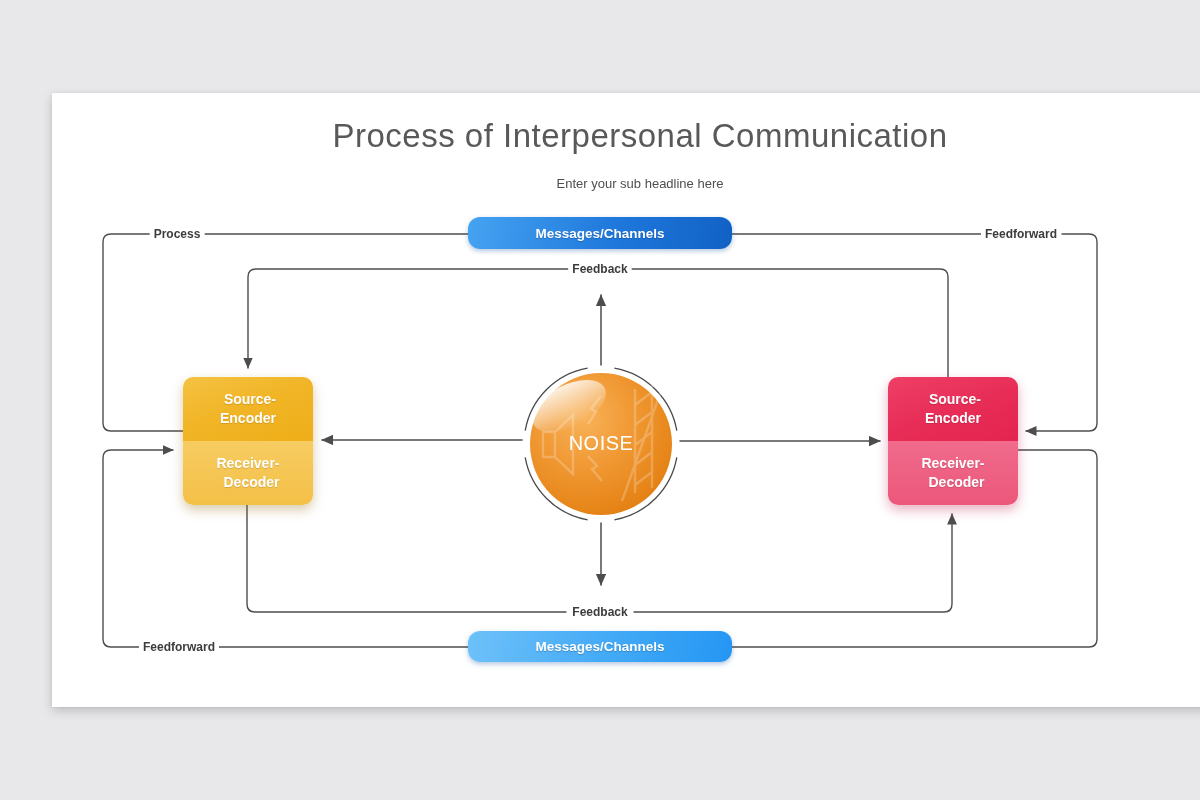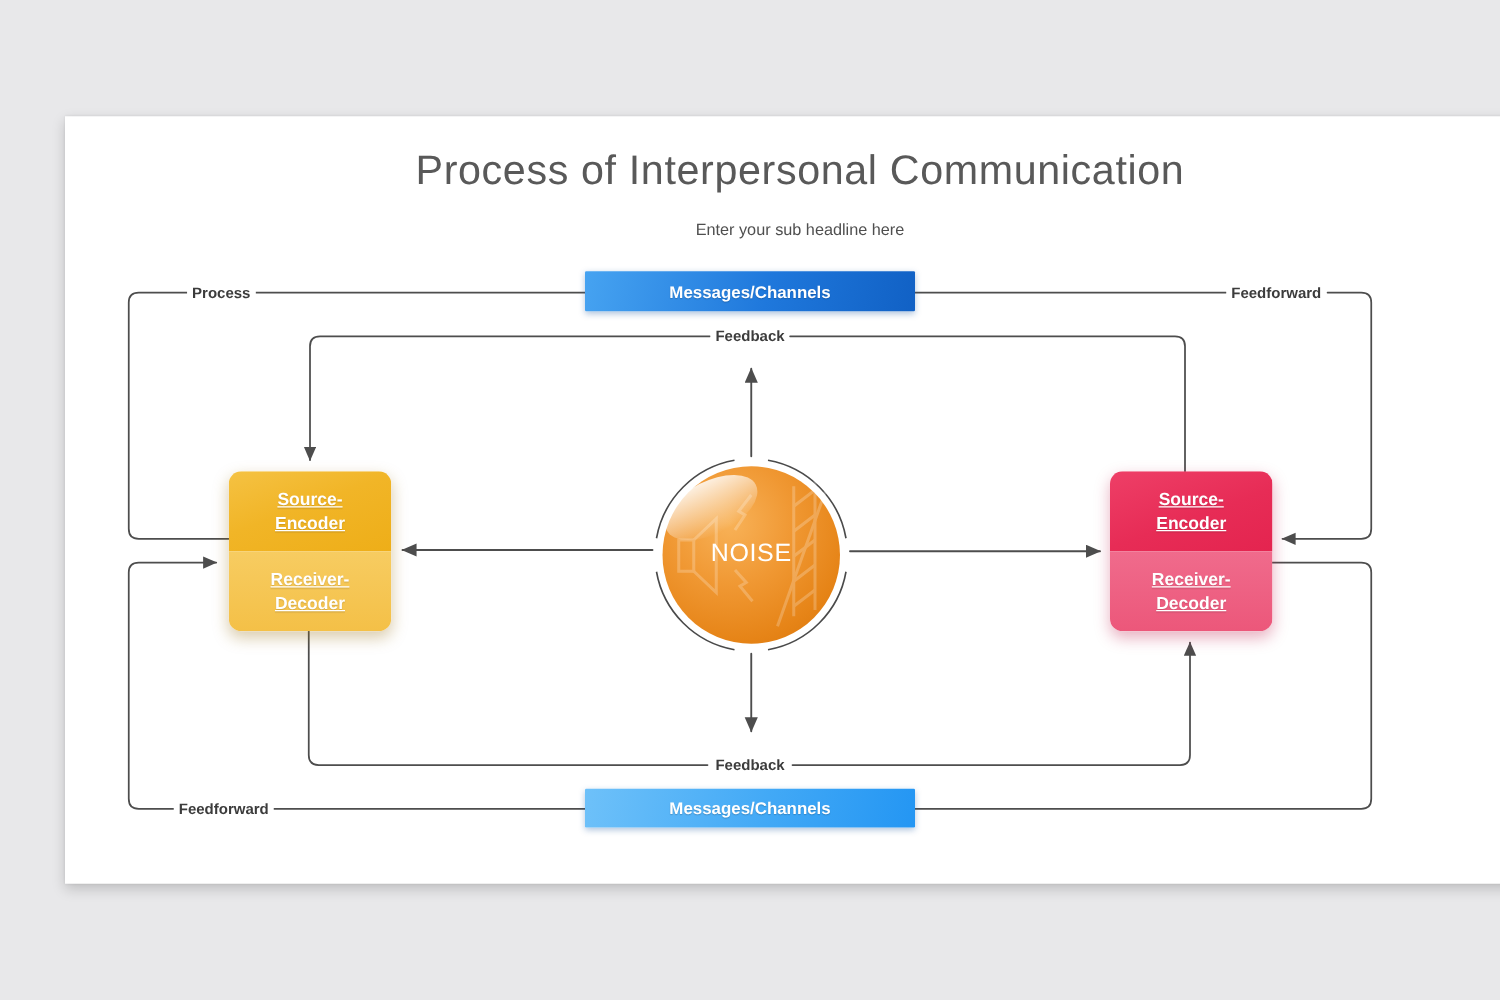--- a/index.html
+++ b/index.html
@@ -24,40 +24,39 @@
     text-align:center;font-size:13px;color:#4f4f4f;
   }
   .lines-svg{position:absolute;left:0;top:0;width:1095px;height:614px;}
   .conn-label{
     position:absolute;transform:translate(-50%,-50%);
     font-size:12px;font-weight:700;color:#3c3c3c;white-space:nowrap;
     background:#ffffff;padding:0 4px;
   }
   .channel-btn{
     position:absolute;left:416px;width:264px;
-    border-radius:1px;color:#fff;font-weight:700;font-size:13.5px;
+    border-radius:12px;color:#fff;font-weight:700;font-size:13.5px;
     display:flex;align-items:center;justify-content:center;
     box-shadow:0 2px 5px rgba(30,90,160,.35);
     text-shadow:0 1px 1px rgba(0,0,0,.2);
   }
   .channel-top{top:124px;height:32px;background:linear-gradient(100deg,#46a3f1 0%,#1f78dc 55%,#1161c5 100%);}
   .channel-bottom{top:538px;height:31px;background:linear-gradient(100deg,#6ec1f9 0%,#42a9f6 55%,#2496f3 100%);}
   .node-box{
     position:absolute;top:284px;width:130px;height:128px;
     border-radius:10px;overflow:hidden;
     display:flex;flex-direction:column;
   }
   .box-left{left:131px;box-shadow:0 5px 12px rgba(150,110,20,.35);}
   .box-right{left:836px;box-shadow:0 5px 12px rgba(190,30,75,.35);}
   .half{
     flex:1;display:flex;align-items:center;justify-content:center;
     color:#fff;font-weight:700;font-size:14px;line-height:19px;
-    text-align:center;white-space:pre-line;
+    text-align:right;white-space:pre-line;
     text-shadow:0 1px 1px rgba(0,0,0,.15);
-    text-decoration:underline;
   }
   .box-left .half-top{background:linear-gradient(160deg,#f5c243 0%,#f1b527 45%,#eeae18 100%);}
   .box-left .half-bottom{background:linear-gradient(180deg,#f7cc61 0%,#f4c047 100%);}
   .box-right .half-top{background:linear-gradient(160deg,#ee3f67 0%,#e72c56 55%,#e4244f 100%);}
   .box-right .half-bottom{background:linear-gradient(180deg,#f06b8c 0%,#ec577a 100%);}
   .noise-label{
     position:absolute;left:484px;top:339px;width:130px;
     text-align:center;color:#fff;font-weight:400;font-size:20px;
     letter-spacing:.5px;
   }

